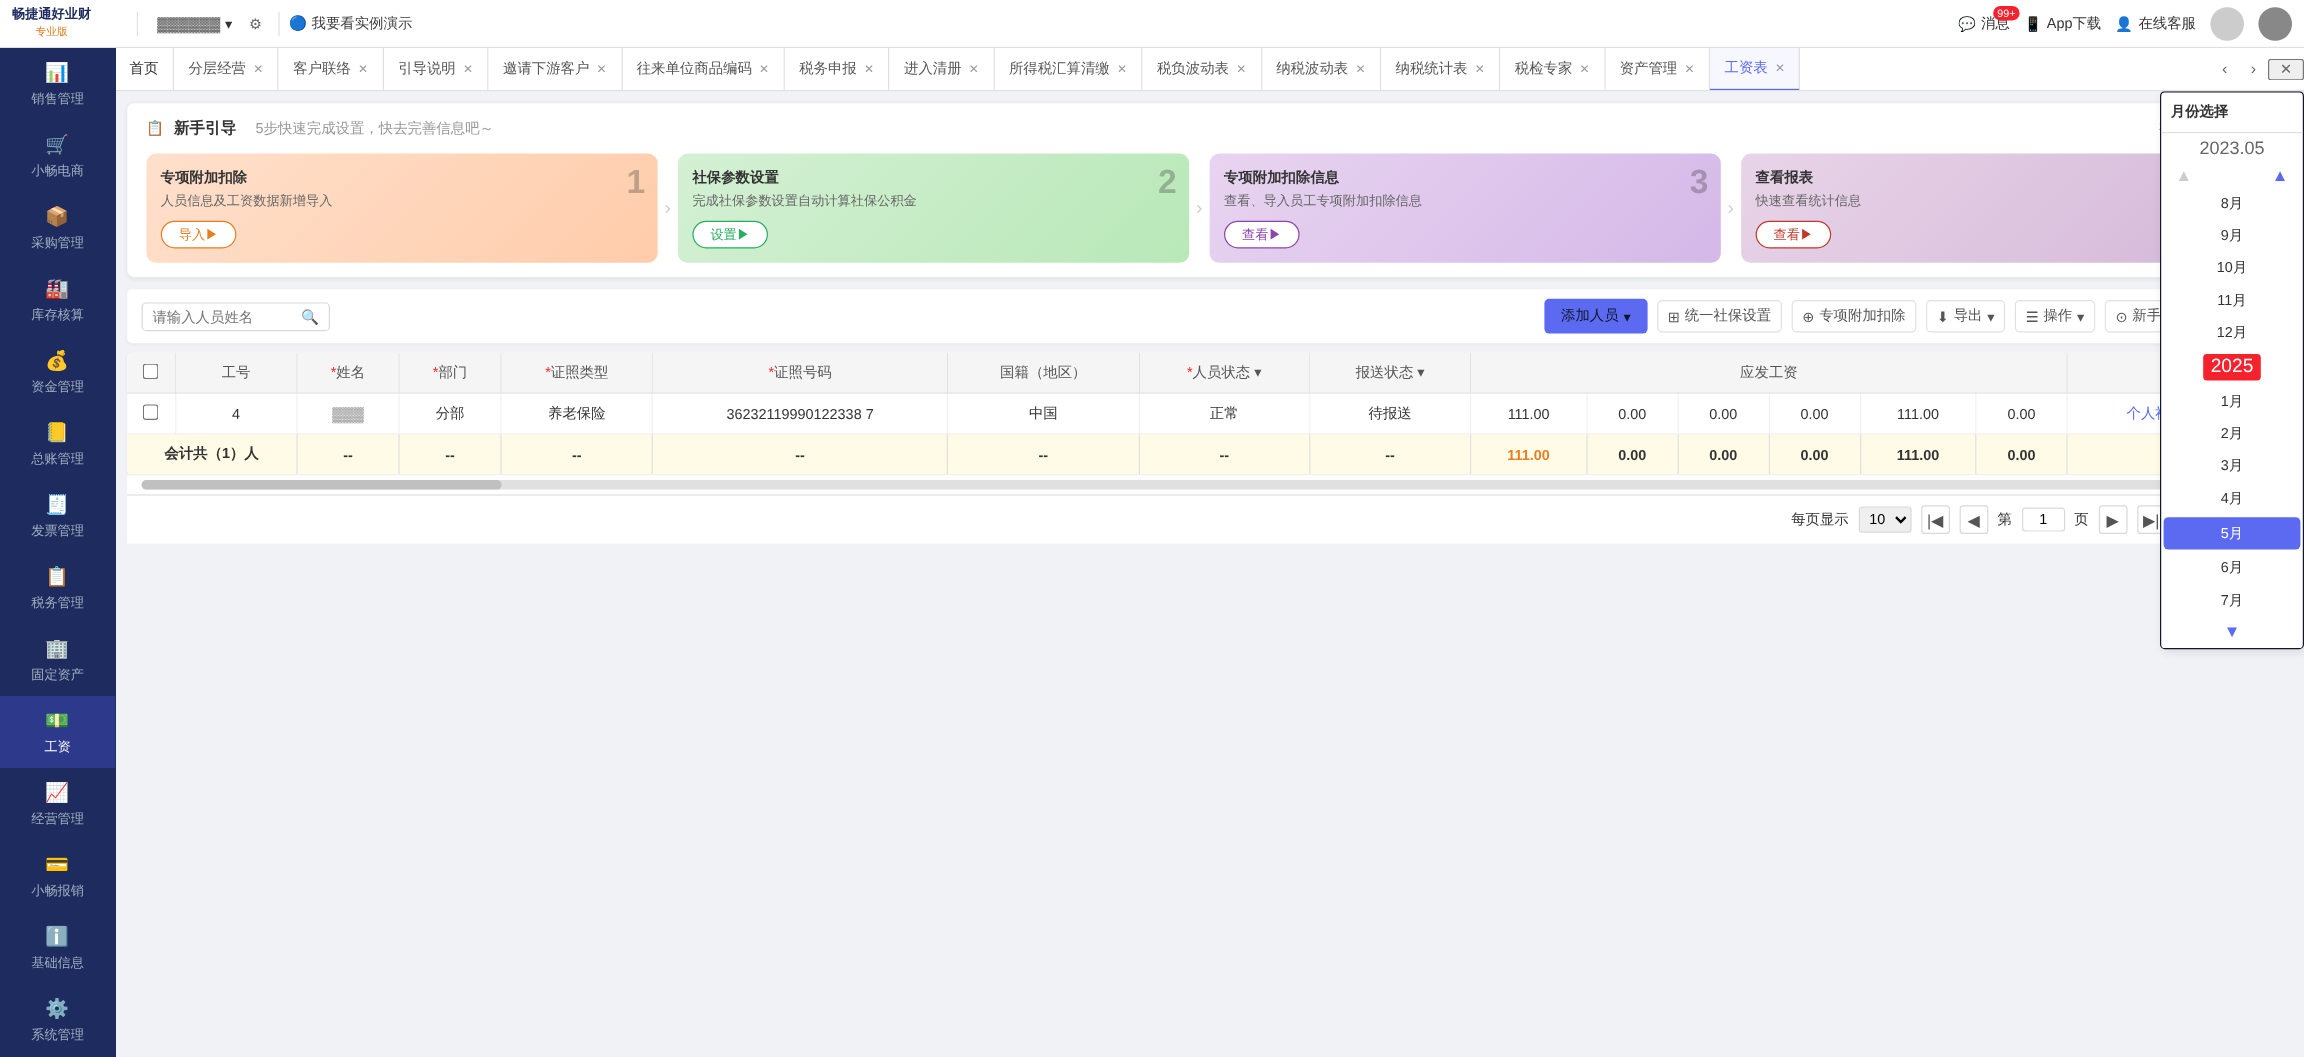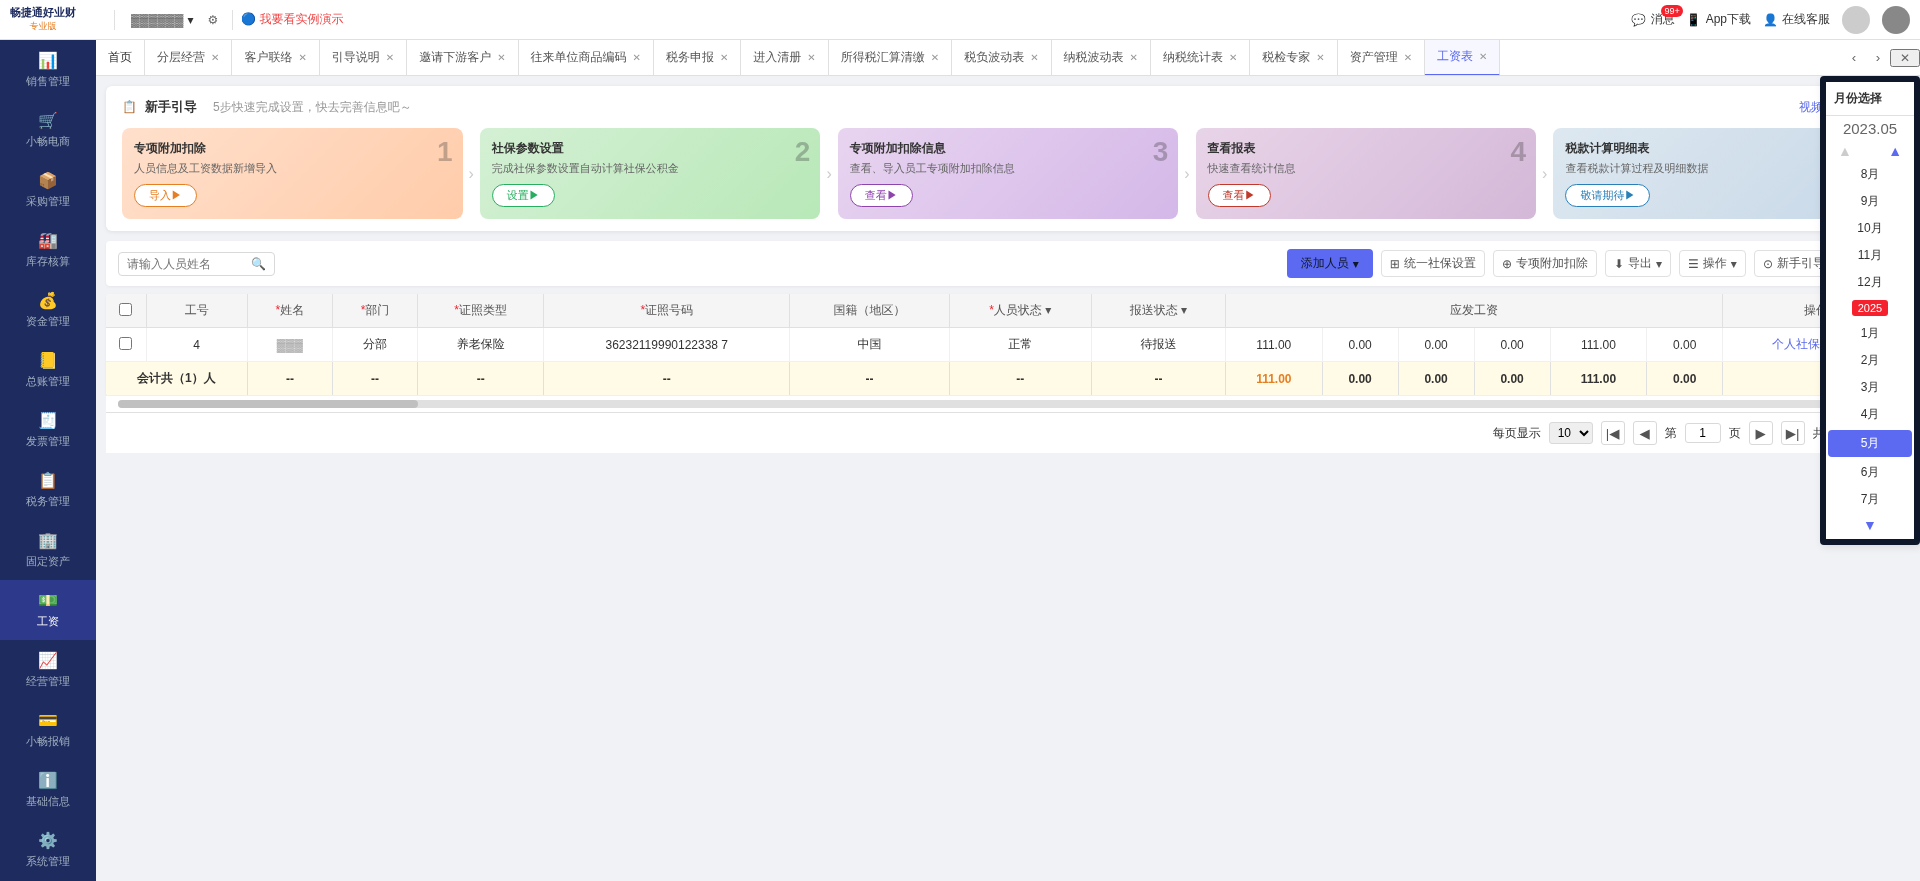--- a/index.html
+++ b/index.html
@@ -14,21 +14,21 @@
     .tab-bar { display: flex; align-items: center; background: #fff; height: 36px; border-bottom: 1px solid #e0e0e0; flex-shrink: 0; overflow: hidden; }
     .page-content { flex: 1; overflow: auto; padding: 10px; position: relative; }
 
     
     .logo-area { display: flex; align-items: center; width: 96px; flex-shrink: 0; }
     .logo-text { color: #1d2b5e; font-size: 11px; font-weight: bold; line-height: 1.2; }
     .logo-sub { color: #e67e22; font-size: 9px; }
     .top-bar-divider { width: 1px; height: 20px; background: #e0e0e0; margin: 0 8px; }
     .dropdown-selector { display: flex; align-items: center; gap: 4px; cursor: pointer; font-size: 12px; padding: 0 8px; }
     .settings-icon { color: #666; cursor: pointer; margin: 0 6px; }
-    .demo-link { display: flex; align-items: center; gap: 4px; color: #ef4444; font-size: 12px; cursor: pointer; }
+    .demo-link { display: flex; align-items: center; gap: 4px; color: #404040; font-size: 12px; cursor: pointer; }
     .top-bar-right { margin-left: auto; display: flex; align-items: center; gap: 12px; }
     .msg-btn { position: relative; display: flex; align-items: center; gap: 4px; cursor: pointer; color: #333; font-size: 12px; }
     .badge { background: #f5222d; color: #fff; font-size: 9px; padding: 1px 3px; border-radius: 8px; position: absolute; top: -6px; right: -8px; }
     .app-download { display: flex; align-items: center; gap: 4px; cursor: pointer; font-size: 12px; color: #333; }
     .online-service { display: flex; align-items: center; gap: 4px; cursor: pointer; font-size: 12px; color: #333; }
     .user-avatar { width: 28px; height: 28px; border-radius: 50%; background: #ccc; cursor: pointer; }
 
     
     .sidebar-item { display: flex; flex-direction: column; align-items: center; justify-content: center; height: 60px; color: #a0aec0; cursor: pointer; font-size: 12px; gap: 4px; transition: background 0.2s; }
     .sidebar-item.active { background: #2d3a8c; color: #fff; }
@@ -93,26 +93,26 @@
     .table-footer td { padding: 8px 10px; font-weight: bold; text-align: center; border-right: 1px solid #e0e0e0; }
 
     
     .pagination-bar { display: flex; align-items: center; justify-content: flex-end; padding: 8px 12px; background: #fff; border-top: 1px solid #e0e0e0; gap: 8px; font-size: 12px; }
     .page-size-select { border: 1px solid #d9d9d9; border-radius: 3px; padding: 2px 4px; font-size: 12px; }
     .page-btn { width: 24px; height: 24px; display: flex; align-items: center; justify-content: center; border: 1px solid #d9d9d9; border-radius: 3px; cursor: pointer; background: #fff; color: #555; }
     .page-btn:disabled { color: #ccc; cursor: default; }
     .page-input { width: 36px; text-align: center; border: 1px solid #d9d9d9; border-radius: 3px; padding: 2px 4px; font-size: 12px; }
 
     
-    .month-panel { position: absolute; right: 0; top: 0; width: 100px; background: #fff; border: 6px solid #0f172a; border-radius: 4px; box-shadow: 2px 2px 8px rgba(0,0,0,0.1); z-index: 10; }
+    .month-panel { position: absolute; right: 0; top: 0; width: 120px; background: #fff; border: 1px solid #0f172a; border-radius: 4px; box-shadow: 2px 2px 8px rgba(0,0,0,0.1); z-index: 10; }
     .month-panel-header { display: flex; align-items: center; justify-content: space-between; padding: 8px; border-bottom: 1px solid #e0e0e0; font-size: 12px; font-weight: bold; color: #333; }
     .month-panel-year { font-size: 15px; color: #666; padding: 4px 8px; text-align: center; }
     .month-item { padding: 5px 8px; text-align: center; cursor: pointer; font-size: 12px; color: #333; }
     .month-item.active { background: #5b6af0; color: #fff; border-radius: 4px; margin: 2px; }
-    .month-item.year-badge { background: #f5222d; color: #fff; border-radius: 3px; font-size: 11px; padding: 2px 6px; display: inline-block; margin: 2px auto; }
+    .month-item.year-badge { background: #f5222d; color: #fff; border-radius: 3px; font-size: 16px; padding: 2px 6px; display: inline-block; margin: 2px auto; }
     .month-nav-btn { cursor: pointer; color: #5b6af0; font-size: 14px; padding: 0 4px; }
     .month-nav-btn.disabled { color: #ccc; cursor: default; }
 
     
     .scrollbar-row { padding: 4px 12px; background: #fff; }
     .scrollbar-track { height: 8px; background: #e0e0e0; border-radius: 4px; }
     .scrollbar-thumb { height: 8px; width: 300px; background: #c0c0c0; border-radius: 4px; }
   </style>
 </head>
 <body>
@@ -324,26 +324,20 @@
               <button class="step-btn step-btn-purple">查看▶</button>
             </div>
             <div class="step-arrow">›</div>
             <div class="guide-step step-4">
               <span class="step-num">4</span>
               <div class="step-title">查看报表</div>
               <div class="step-desc">快速查看统计信息</div>
               <button class="step-btn step-btn-pink">查看▶</button>
             </div>
             <div class="step-arrow">›</div>
-            <div class="guide-step step-5">
-              <span class="step-num">5</span>
-              <div class="step-title">税款计算明细表</div>
-              <div class="step-desc">查看税款计算过程及明细数据</div>
-              <button class="step-btn step-btn-blue">敬请期待▶</button>
-            </div>
           </div>
         </div>
 
         <div class="toolbar">
           <div class="search-input">
             <input type="text" placeholder="请输入人员姓名" style="">
             <span class="search-icon">🔍</span>
           </div>
           <div class="spacer"></div>
           <button class="add-btn">

